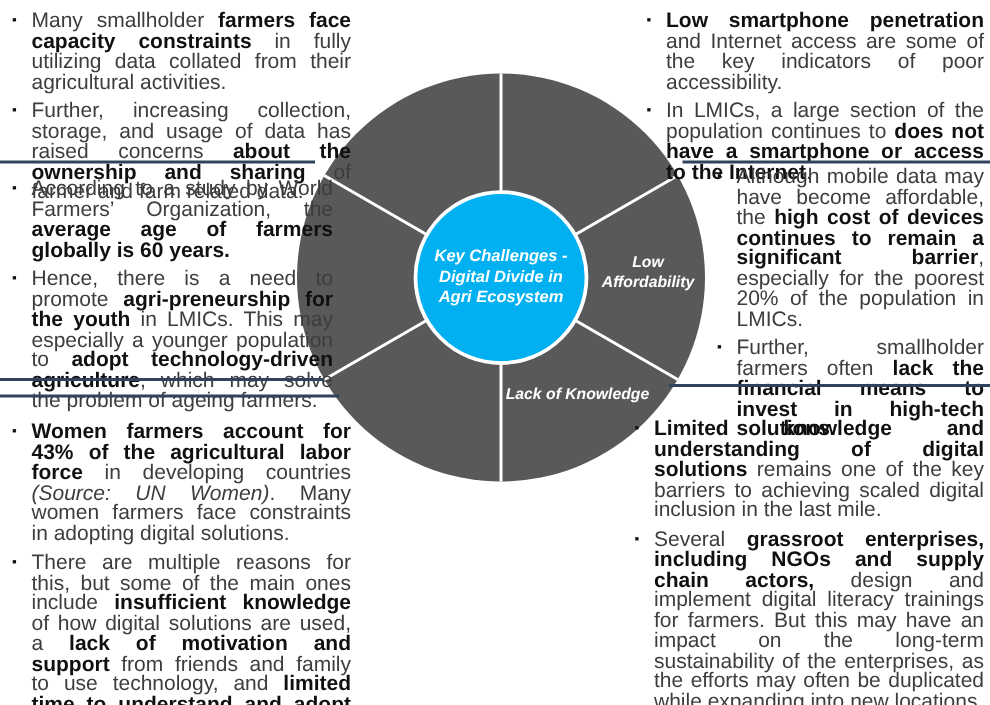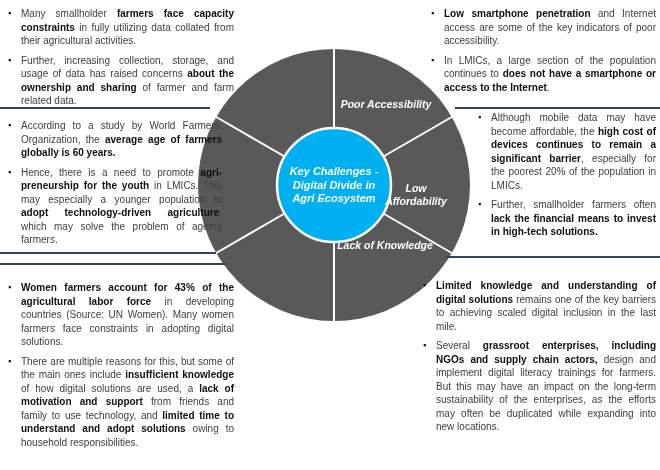--- a/index.html
+++ b/index.html
@@ -4,23 +4,23 @@
 <style>
   html,body { margin:0; padding:0; background:#fff; }
   .canvas {
     position:relative; width:660px; height:470px; background:#ffffff;
     font-family:"Liberation Sans", sans-serif; overflow:hidden;
   }
   
   .block { position:absolute; }
   .bullet { display:flex; margin-bottom:6px; }
   .marker { flex:0 0 13px; width:13px; font-size:9px; line-height:13.5px; color:#111; }
-  .btext  { flex:1; font-size:10px; line-height:13.5px; color:#3d3d3d; text-align:justify; }
+  .btext  { flex:1; font-size:14px; line-height:13.5px; color:#3d3d3d; text-align:justify; }
   .btext .b { font-weight:bold; color:#101010; }
-  .btext .i { }
+  .btext .i { font-style:italic; }
   
   .sep { position:absolute; height:2px; background:#31435c; }
   
   .wheel-svg { position:absolute; left:0; top:0; }
   .seg-label {
     position:absolute; color:#ffffff; font-weight:bold; font-style:italic;
     font-size:10.5px; line-height:13px; text-align:center; white-space:pre-line;
   }
   .center-label {
     position:absolute; color:#ffffff; font-weight:bold; font-style:italic;
@@ -38,24 +38,23 @@
       <line x1="334" y1="185" x2="334" y2="49"></line>
       <line x1="334" y1="185" x2="451.8" y2="117"></line>
       <line x1="334" y1="185" x2="451.8" y2="253"></line>
       <line x1="334" y1="185" x2="334" y2="321"></line>
       <line x1="334" y1="185" x2="216.2" y2="253"></line>
       <line x1="334" y1="185" x2="216.2" y2="117"></line>
     </g>
     <circle cx="334" cy="185" r="57" stroke="#ffffff" stroke-width="2.5" fill="#00B0F0"></circle>
   </svg>
 
-  <div class="seg-label" style="left:325px; top:98px;  width:122px;">Poor Accessibility</div>
-  <div class="seg-label" style="left:371px; top:169px; width:90px;margin-top:13px;">Low
+  <div class="seg-label" style="left:387px; top:169px; width:90px;">Low
 Affordability</div>
-  <div class="seg-label" style="left:324px; top:239px; width:122px;">Lack of Knowledge</div>
+  <div class="seg-label" style="left:324px; top:257px; width:122px;">Lack of Knowledge</div>
   <div class="center-label" style="left:277px; top:165px; width:114px;">Key Challenges -
 Digital Divide in
 Agri Ecosystem</div>
 
   <div class="block" style="left:8px;   top:7px;   width:226px;">
       <div class="bullet">
         <span class="marker">▪</span>
         <span class="btext"><span>Many smallholder </span><span class="b">farmers face capacity constraints</span><span> in fully utilizing data collated from their agricultural activities.</span></span>
       </div>
       <div class="bullet">

